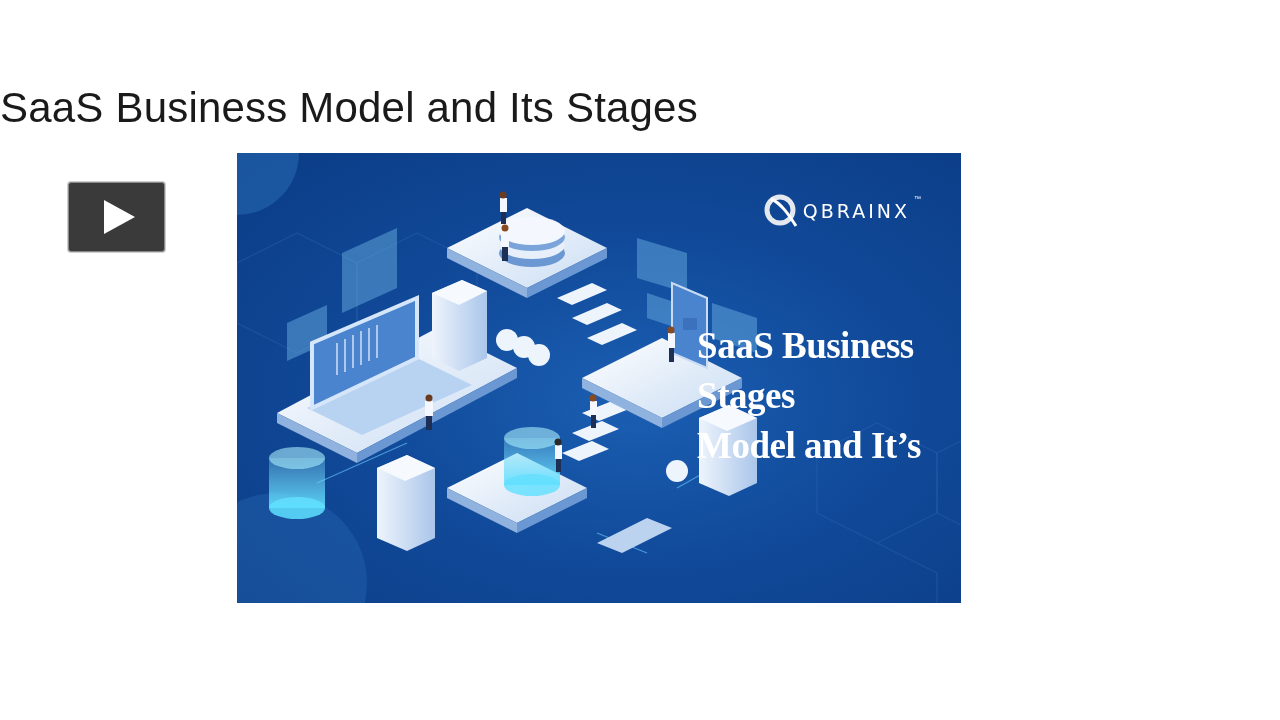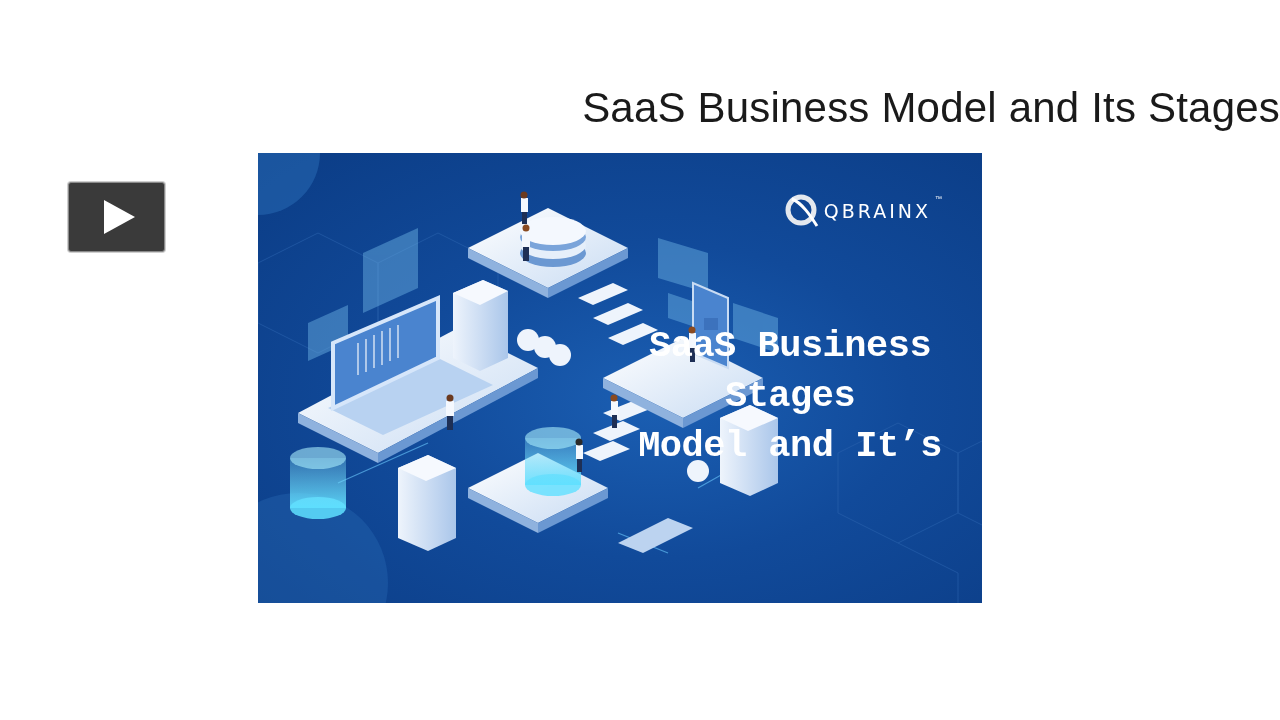--- a/index.html
+++ b/index.html
@@ -1,42 +1,42 @@
 <!DOCTYPE html>
 <html><head>
 <meta charset="utf-8">
 <style>
   html, body { margin:0; padding:0; background:#ffffff; }
   body { width:1280px; height:720px; position:relative; overflow:hidden; font-family:"Liberation Sans", sans-serif; }
   .slide-title {
-    position:absolute; left:0; width:1280px; top:84px; text-align:right;
+    position:absolute; left:0; width:1280px; top:84px; text-align:left;
     font-family:"Liberation Sans", sans-serif; font-size:42px; color:#1a1a1a; font-weight:normal;
     letter-spacing:0.2px;
   }
   .play-btn {
     position:absolute; left:68px; top:182px; width:95px; height:68px;
     background:#3a3a3a; border:1px solid #8a8a8a; border-radius:3px; cursor:pointer;
     box-shadow:0 0 0 1px #cfcfcf;
   }
   .play-btn svg { position:absolute; left:0; top:0; }
   .banner {
-    position:absolute; left:258px; top:153px; width:724px; height:450px; overflow:hidden;
+    position:absolute; left:237px; top:153px; width:724px; height:450px; overflow:hidden;
     background: radial-gradient(ellipse at 55% 55%, #1b5fb3 0%, #114a9a 45%, #0b3c85 100%);
   }
   .banner svg.art { position:absolute; left:0; top:0; }
   .logo {
     position:absolute; right:40px; top:40px; display:flex; align-items:center; gap:4px;
   }
   .logo-text {
     color:#ffffff; font-family:"DejaVu Sans", sans-serif; font-size:19px; letter-spacing:3px; font-weight:normal;
   }
   .logo-tm { color:#fff; font-size:7px; align-self:flex-start; margin-top:2px; }
   .banner-heading {
-    position:absolute; right:40px; top:168px; text-align:center; color:#ffffff;
-    font-family:Liberation Mono, monospace; font-weight:bold; font-size:37px; line-height:50px;
+    position:absolute; right:40px; top:168px; text-align:left; color:#ffffff;
+    font-family:Liberation Serif, serif; font-weight:bold; font-size:37px; line-height:50px;
     letter-spacing:-0.5px;
   }
 </style>
 </head>
 <body>
 
 <div class="slide-title">SaaS Business Model and Its Stages</div>
 
 <div class="play-btn">
   <svg width="95" height="68" viewBox="0 0 95 68">

